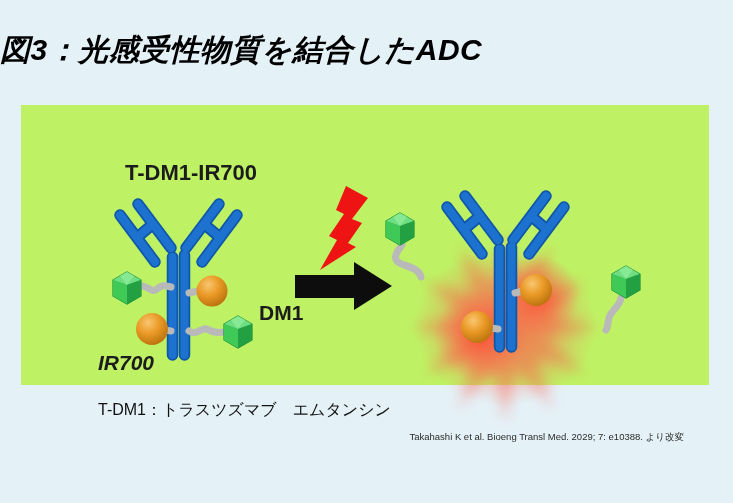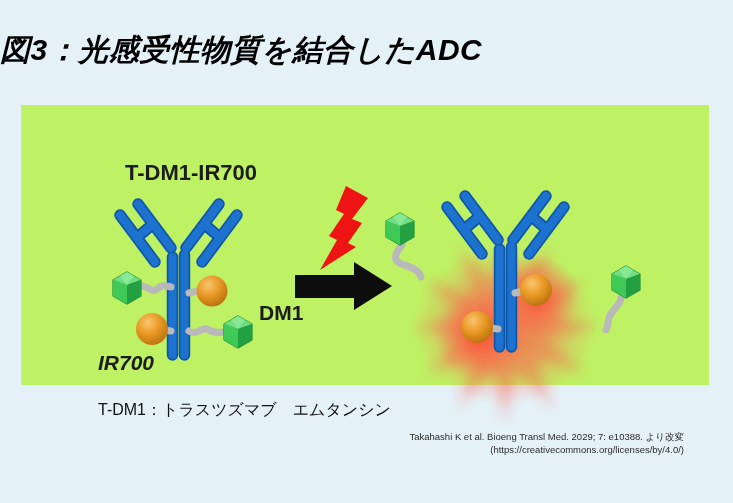--- a/index.html
+++ b/index.html
@@ -153,17 +153,16 @@
     <div class="lbl lbl-adc">T-DM1-IR700</div>
     <div class="lbl lbl-dm1">DM1</div>
     <div class="lbl lbl-ir700">IR700</div>
 
     <div class="legend">
       <div>T-DM1：トラスツズマブ　エムタンシン</div>
     </div>
 
     <div class="citation">
       <div>Takahashi K et al. Bioeng Transl Med. 2029; 7: e10388. より改変</div>
-      <div>(https://creativecommons.org/licenses/by/4.0/)</div>
     </div>
 
   </div>
 </div>
 
 </body></html>

